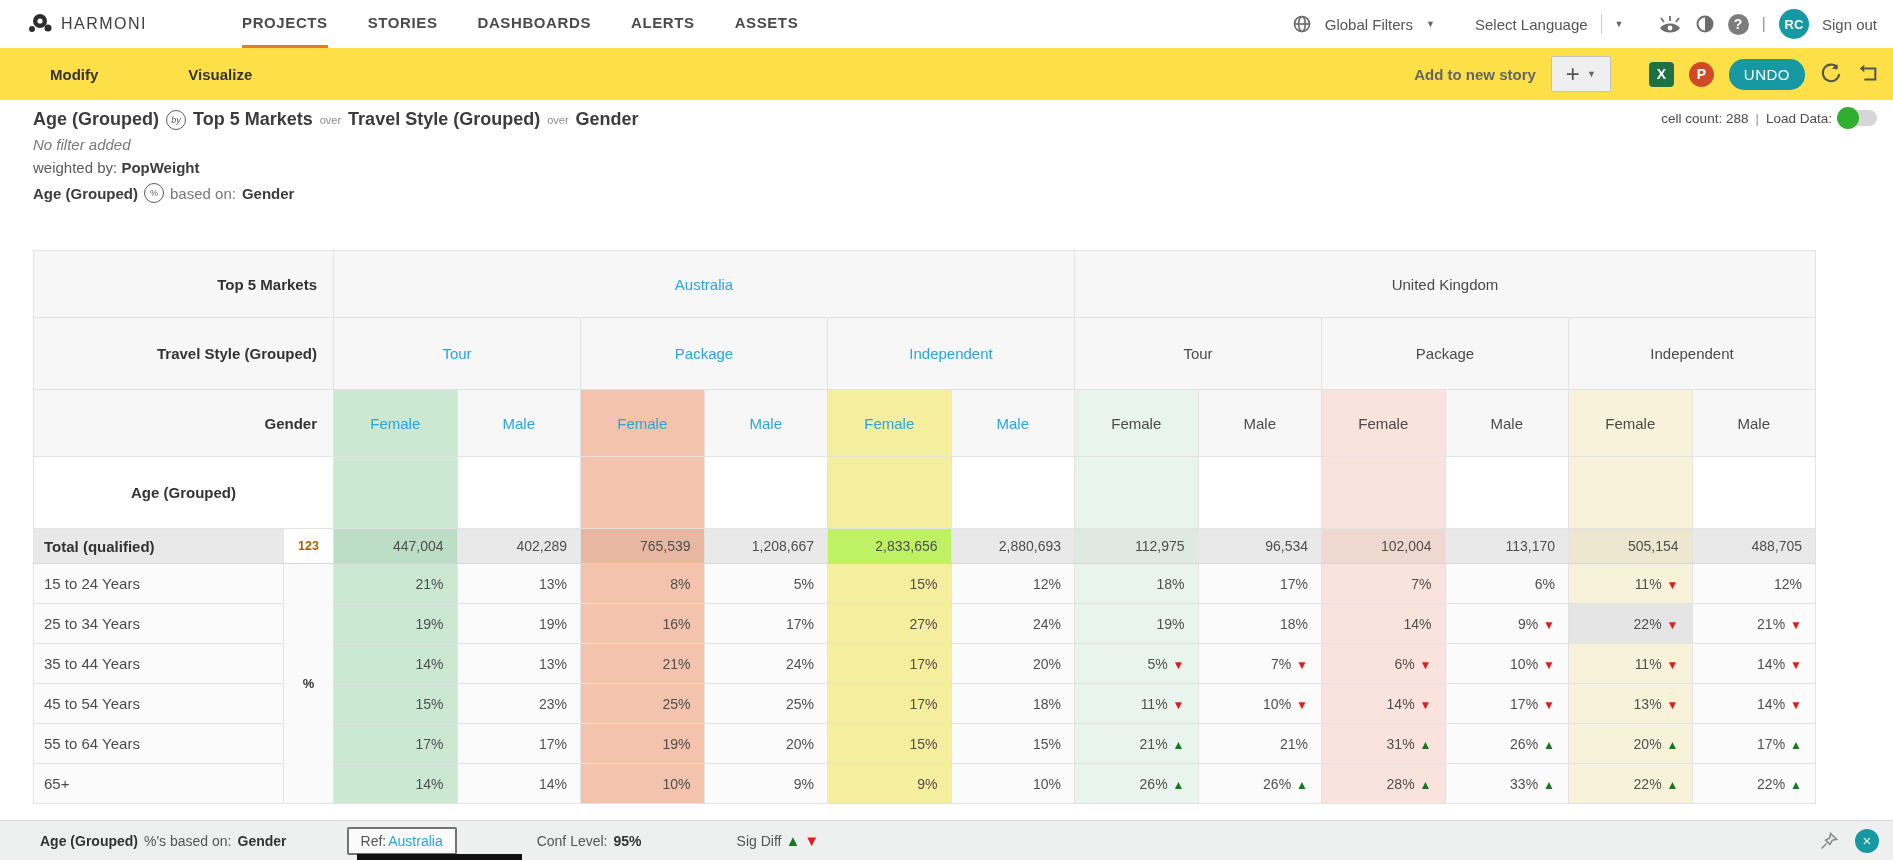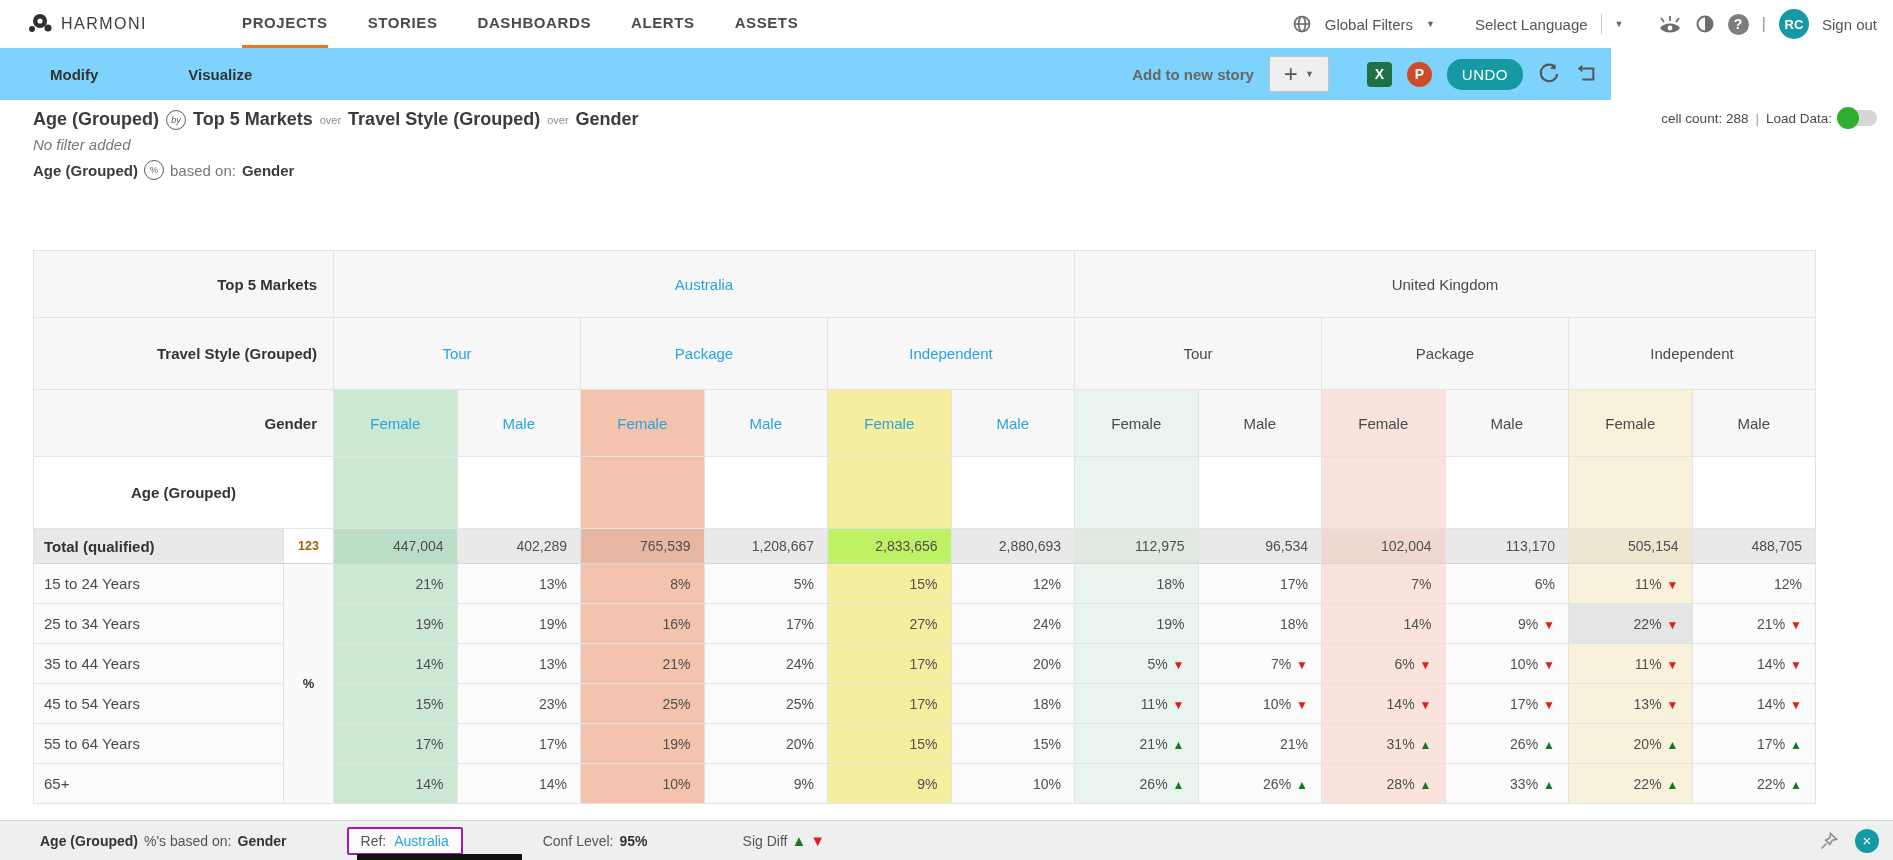--- a/index.html
+++ b/index.html
@@ -19,21 +19,21 @@
     font-size:15px; color:#555; }
   .caret { font-size:9px; color:#666; }
   .vline { width:1px; height:20px; background:#c9c9c9; }
   .pipe { color:#9a9a9a; font-size:17px; }
   .avatar { width:30px; height:30px; border-radius:50%; background:#1699a3; color:#fff;
     font-size:13px; font-weight:bold; display:flex; align-items:center; justify-content:center; }
   .helpdot { width:21px; height:21px; border-radius:50%; background:#7d7d7d; color:#fff;
     font-size:14px; font-weight:bold; display:flex; align-items:center; justify-content:center; }
 
   
-  .toolbar { position:absolute; top:48px; left:0; width:1611px; height:52px; background:#7dd3fc;
+  .toolbar { position:absolute; top:48px; left:0; width:1893px; height:52px; background:#fde047;
     display:flex; align-items:center; }
   .tb-left { display:flex; gap:90px; margin-left:50px; }
   .tb-tab { font-size:15px; font-weight:600; color:#333; cursor:pointer; }
   .tb-right { margin-left:auto; display:flex; align-items:center; gap:15px; margin-right:14px; }
   .addstory { font-size:15px; color:#666;font-weight:bold; }
   .plusbtn { width:60px; height:36px; border:1px solid #c2c2c2; border-radius:2px; background:#efefef;
     display:flex; align-items:center; justify-content:center; gap:7px; cursor:pointer; }
   .plusbtn .plus { font-size:24px; font-weight:300; color:#555; line-height:20px; }
   .officeicon { width:25px; height:25px; border-radius:4px; color:#fff; font-weight:bold;
     font-size:14px; display:flex; align-items:center; justify-content:center; }
@@ -81,22 +81,22 @@
     vertical-align:middle; }
   td.num { text-align:right; padding-right:13px; font-size:14px; color:#4f4f4f; }
   .sig { font-size:12px; margin-left:5px; }
   .sig.u { color:#157a1e; }
   .sig.d { color:#e11d1d; }
 
   
   .footer { position:absolute; left:0; top:820px; width:1893px; height:40px; background:#eef0f0;
     border-top:1px solid #d9d9d9; display:flex; align-items:center; font-size:14px; color:#555; }
   .f-left { display:flex; align-items:center; gap:6px; margin-left:40px; }
-  .refbox { margin-left:60px; border:2px solid #a21caf; background:#fbfbfb; border-radius:2px;
-    padding:4px 12px; display:flex; gap:8px; align-items:center; cursor:pointer; }
+  .refbox { margin-left:60px; border:2px solid #737373; background:#fbfbfb; border-radius:2px;
+    padding:4px 12px; display:flex; gap:2px; align-items:center; cursor:pointer; }
   .conf { margin-left:80px; display:flex; gap:6px; }
   .sigdiff { margin-left:95px; display:flex; gap:4px; align-items:center; }
   .tri-u { color:#157a1e; font-size:15px; }
   .tri-d { color:#e11d1d; font-size:15px; }
   .f-right { margin-left:auto; display:flex; align-items:center; gap:16px; margin-right:14px; }
   .closedot { width:24px; height:24px; border-radius:50%; background:#1699a3; color:#fff;
     font-size:15px; display:flex; align-items:center; justify-content:center; cursor:pointer; }
   .hthumb { position:absolute; left:357px; bottom:0; width:165px; height:6px; background:#111; }
   svg.ic { display:block; }
 </style>
@@ -179,20 +179,24 @@
   <div class="r-title">
     <span class="bold">Age (Grouped)</span>
     <span class="circ-icon">by</span>
     <span class="bold">Top 5 Markets</span>
     <span class="over">over</span>
     <span class="bold">Travel Style (Grouped)</span>
     <span class="over">over</span>
     <span class="bold">Gender</span>
   </div>
   <div class="r-filter">No filter added</div>
+  <div class="r-weight">
+    <span>weighted by:</span>
+    <span class="bold" style="color:#3c3c3c">PopWeight</span>
+  </div>
   <div class="r-based">
     <span class="bold" style="color:#3c3c3c">Age (Grouped)</span>
     <span class="circ-icon" style="font-style:normal">%</span>
     <span style="color:#777">based on:</span>
     <span class="bold" style="color:#3c3c3c">Gender</span>
   </div>
 </div>
 <div class="cellcount">
   <span>cell count: 288</span>
   <span style="color:#999">|</span>

